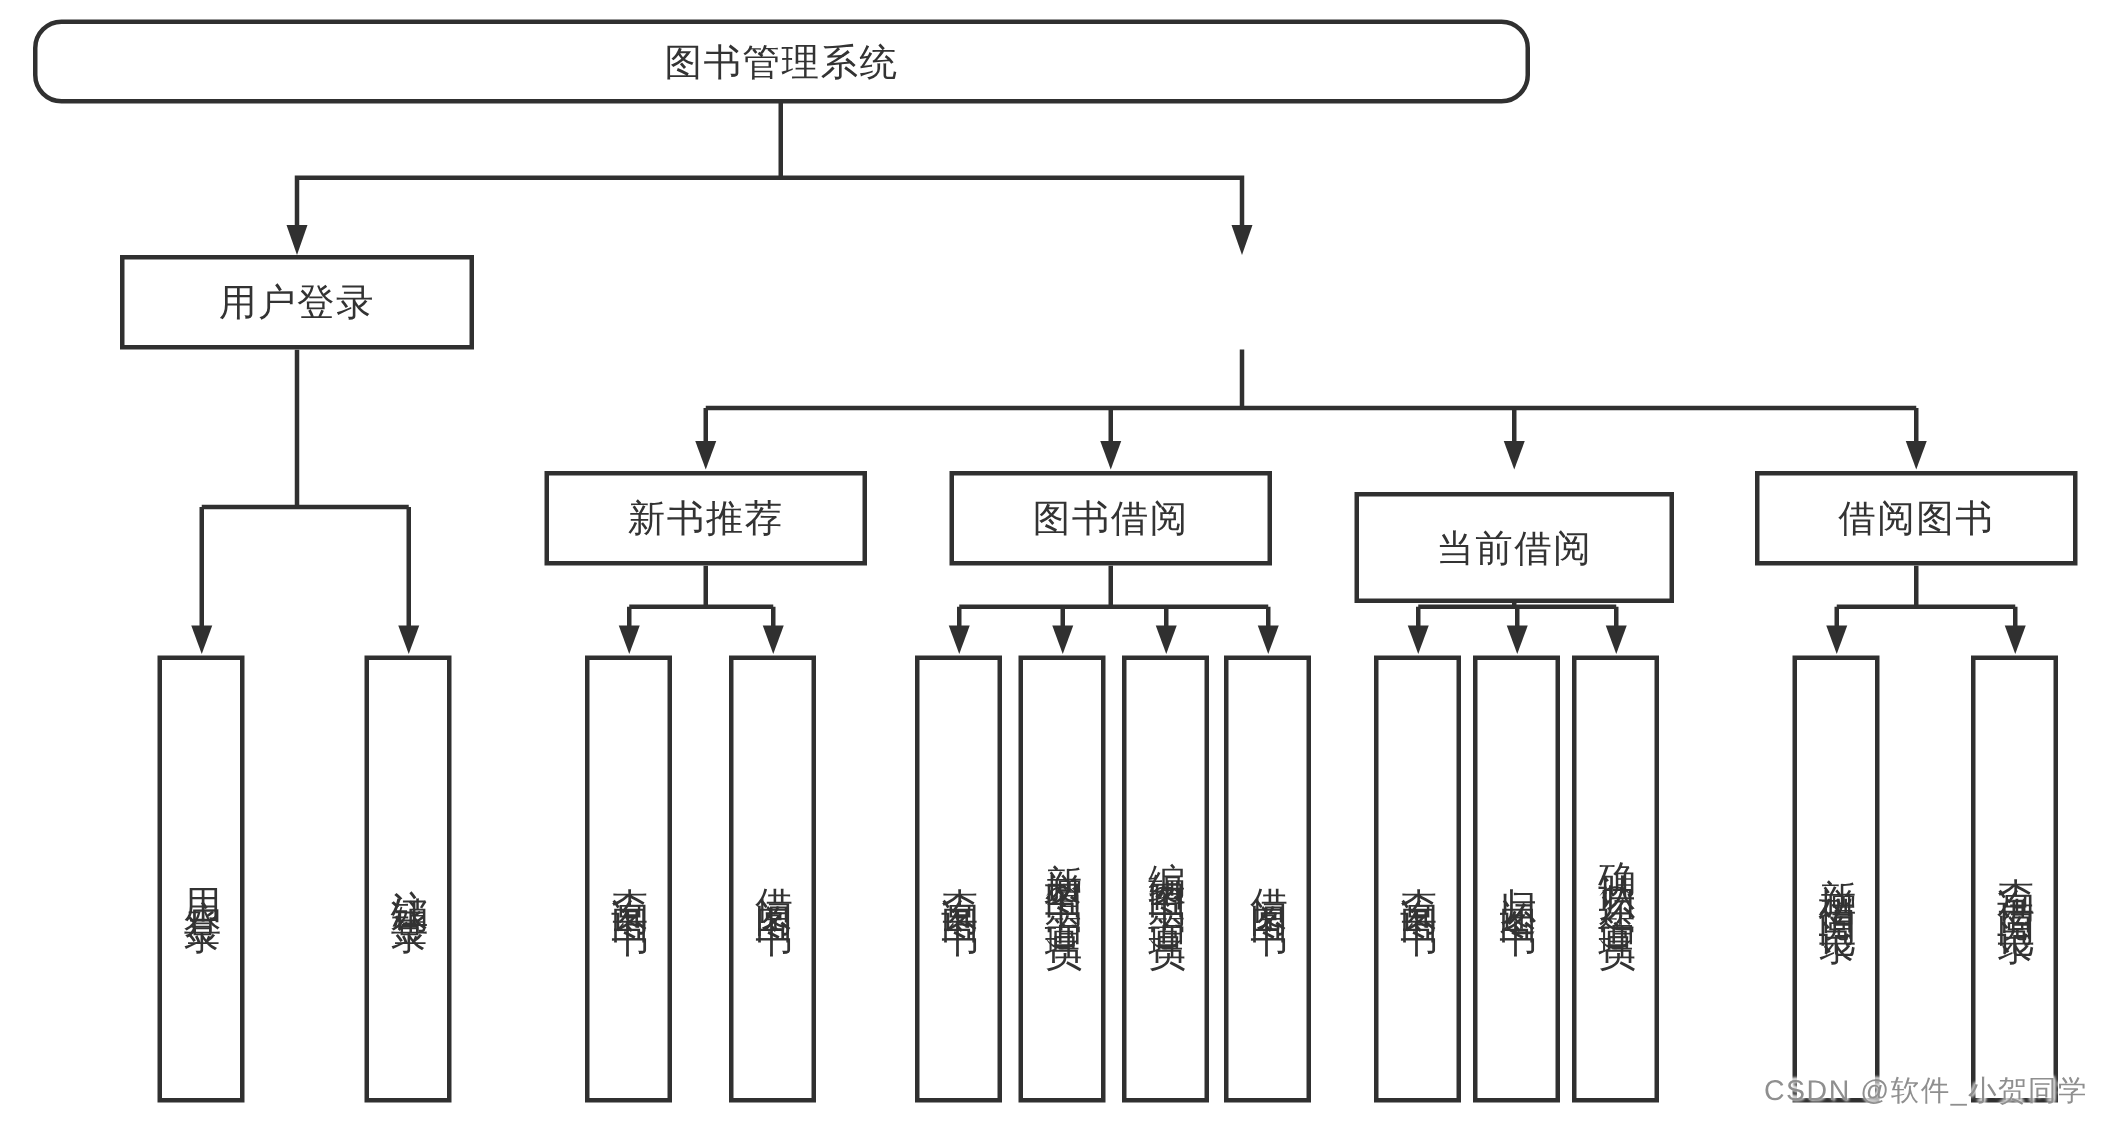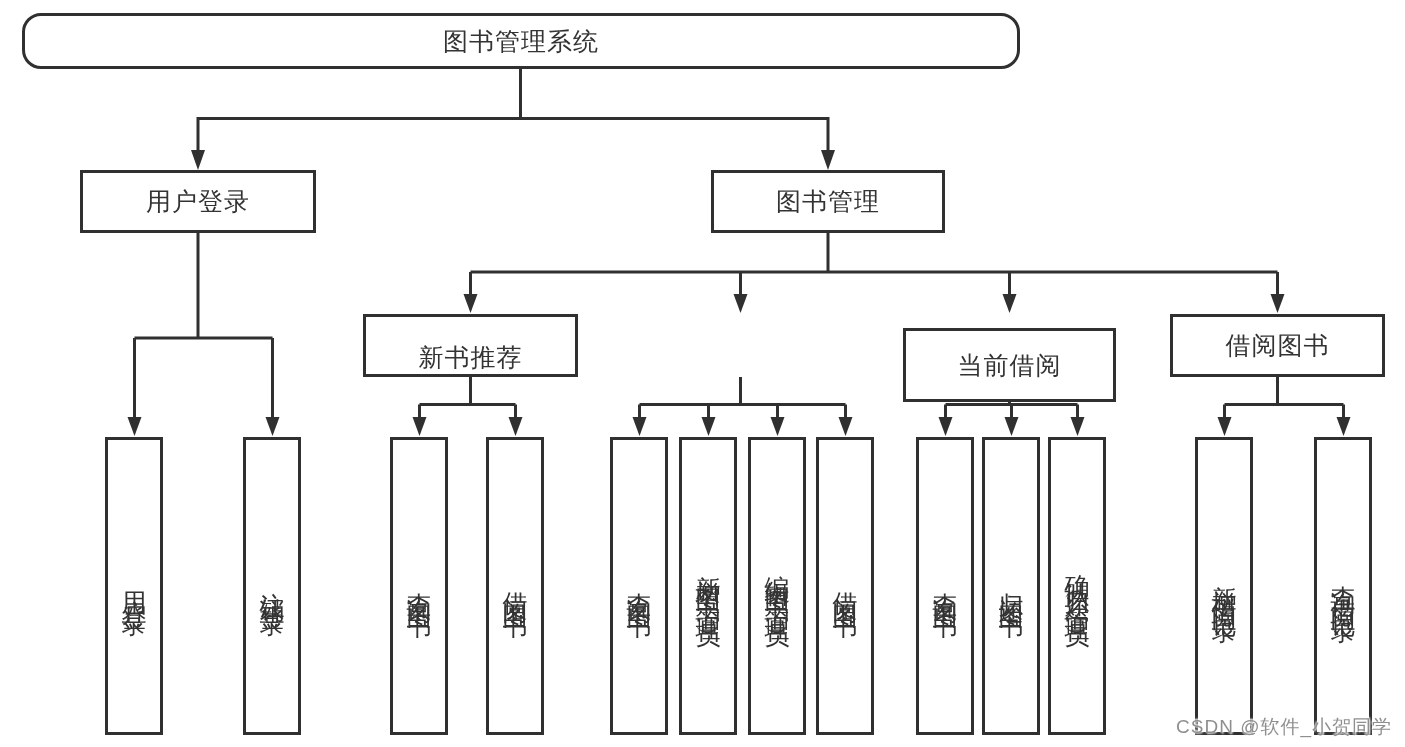--- a/index.html
+++ b/index.html
@@ -78,26 +78,26 @@
     </g>
   </svg>
 
   <div class="box hbox" style="left:22px;top:13px;width:998px;height:56px;border-radius:19px;">
     <span>图书管理系统</span>
   </div>
 
   <div class="box hbox" style="left:80px;top:170px;width:236px;height:63px;">
     <span>用户登录</span>
   </div>
-  <div class="box hbox" style="left:711px;top:170px;width:234px;height:63px;">
-    <span>图书管理</span>
+
+  <div class="box hbox" style="left:363px;top:314px;width:215px;height:63px;">
+    <span>新书推荐</span>
   </div>
-
-  <div class="box hbox" style="left:363px;top:314px;width:215px;height:63px;align-items:flex-end;">
-    <span>新书推荐</span>
+  <div class="box hbox" style="left:633px;top:314px;width:215px;height:63px;">
+    <span>图书借阅</span>
   </div>
   <div class="box hbox" style="left:903px;top:328px;width:213px;height:74px;">
     <span>当前借阅</span>
   </div>
   <div class="box hbox" style="left:1170px;top:314px;width:215px;height:63px;">
     <span>借阅图书</span>
   </div>
 
   <div class="box vbox" style="left:105px;">
     <span class="vtext">用户登录</span>

